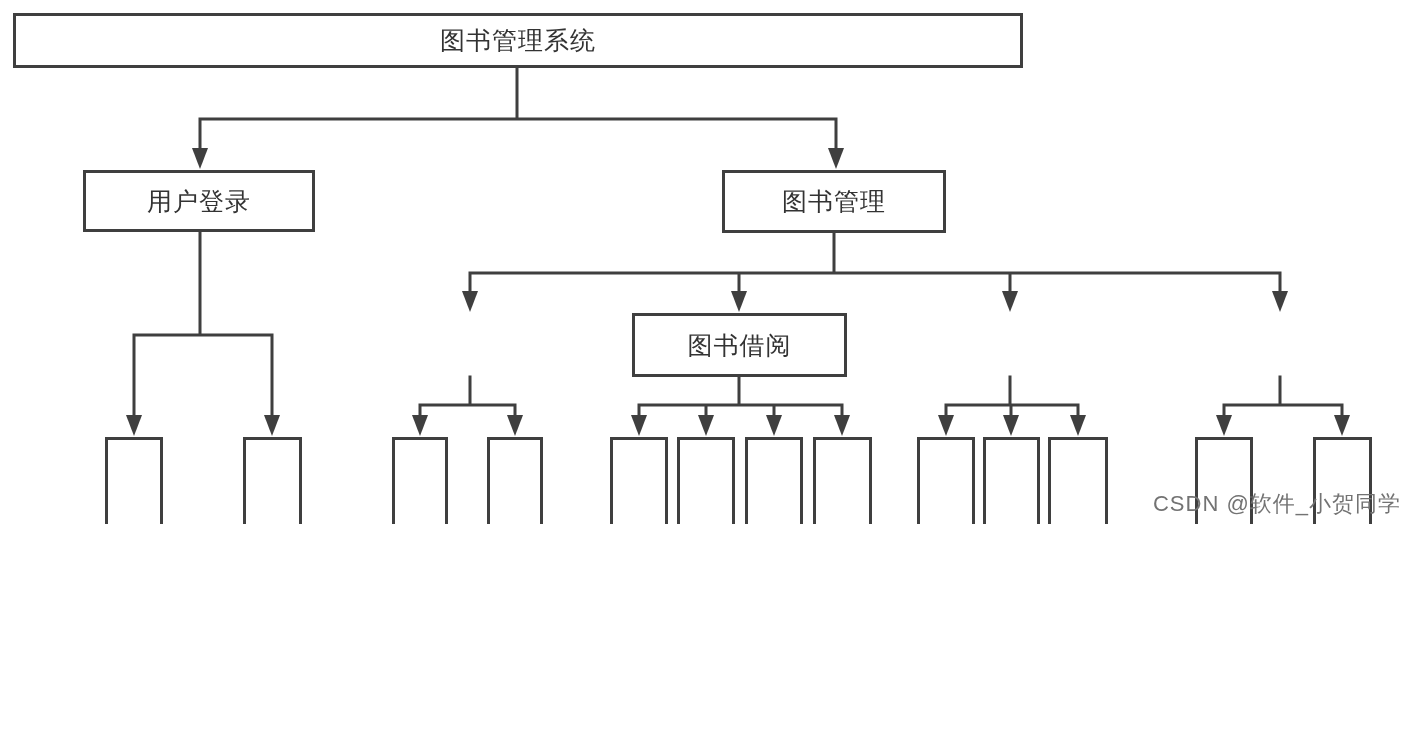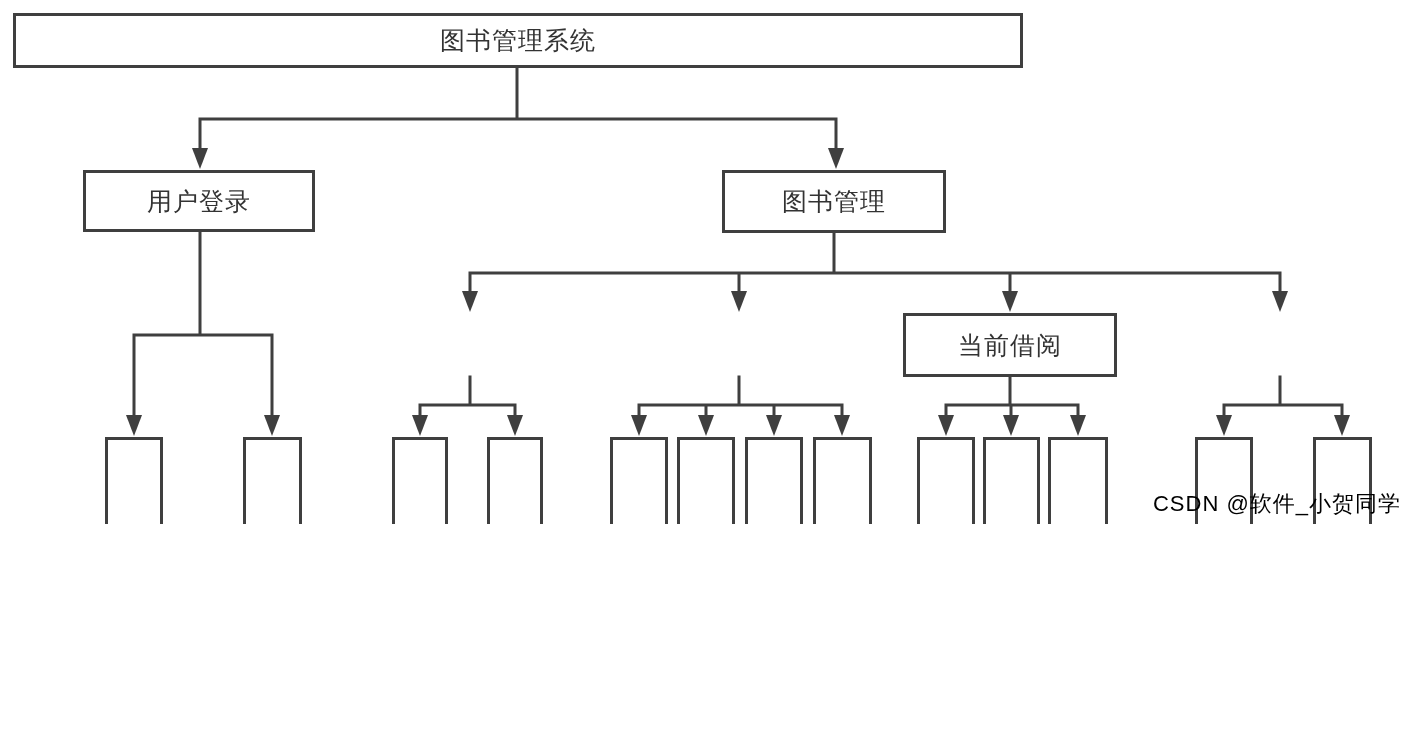--- a/index.html
+++ b/index.html
@@ -33,21 +33,21 @@
     font-size:25px;
     letter-spacing:5px;
     line-height:1;
   }
   .watermark{
     position:absolute;
     right:4px;
     bottom:5px;
     font-size:22px;
     letter-spacing:1px;
-    color:#000000;
+    color:#737373;
     white-space:nowrap;
   }
 </style>
 </head>
 <body>
 
 <div class="canvas">
 
   <svg class="connectors" width="1405" height="747" viewBox="0 0 1405 747">
     <g stroke="#3f3f3f" stroke-width="3" fill="none" stroke-linecap="square">
@@ -93,22 +93,22 @@
     <span>图书管理系统</span>
   </div>
 
   <div class="box h" style="left:83px;top:170px;width:232px;height:62px">
     <span>用户登录</span>
   </div>
   <div class="box h" style="left:722px;top:170px;width:224px;height:63px">
     <span>图书管理</span>
   </div>
 
-  <div class="box h" style="left:903px;top:313px;width:214px;height:64px">
-    <span>当前借阅</span>
+  <div class="box h" style="left:632px;top:313px;width:215px;height:64px">
+    <span>图书借阅</span>
   </div>
 
   <div class="box v" style="left:105px;top:437px;width:58px;height:298px">
     <span>用户登录</span>
   </div>
   <div class="box v" style="left:243px;top:437px;width:59px;height:298px">
     <span>注销登录</span>
   </div>
 
   <div class="box v" style="left:392px;top:437px;width:56px;height:298px">

